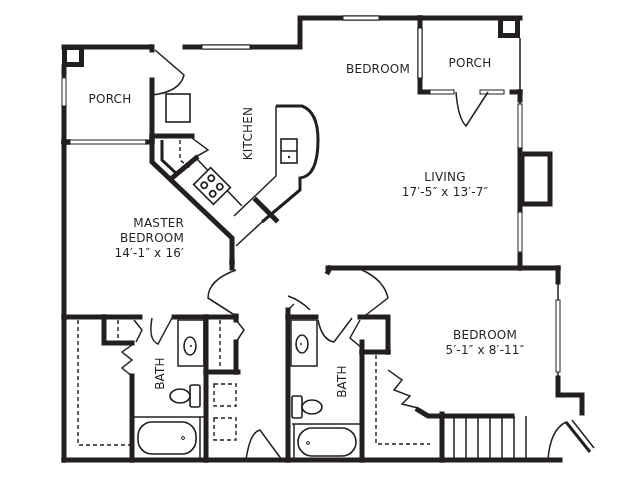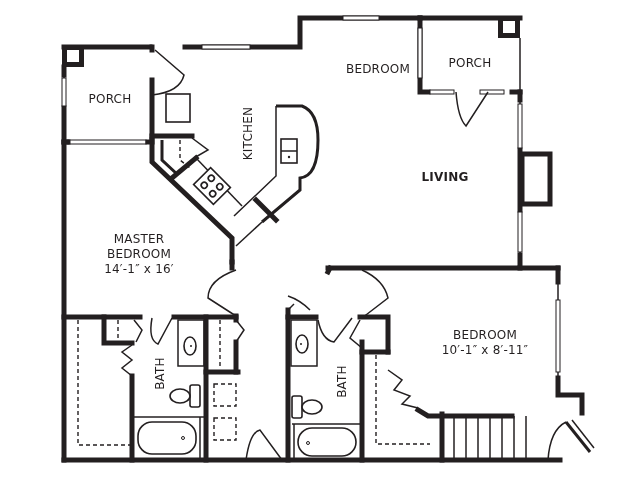--- a/index.html
+++ b/index.html
@@ -204,33 +204,34 @@
 </div>
 
 <div class="lbl" style="left:80px; top:92px; width:60px;">
   <span>PORCH</span>
 </div>
 
 <div class="lbl vert" style="left:218px; top:126px; width:60px;">
   <span>KITCHEN</span>
 </div>
 
-<div class="lbl" style="left:390px; top:170px; width:110px;font-weight:bold;">
+<div class="lbl" style="left:390px; top:170px; width:110px;">
   <span>LIVING</span>
-</div>
-
-<div class="lbl" style="left:94px; top:232px; width:90px;">
+  <span>17′-5″ x  13′-7″</span>
+</div>
+
+<div class="lbl" style="left:94px; top:216px; width:90px;text-align:right;">
   <span>MASTER</span>
   <span>BEDROOM</span>
   <span>14′-1″ x 16′</span>
 </div>
 
 <div class="lbl" style="left:430px; top:328px; width:110px;">
   <span>BEDROOM</span>
-  <span>10′-1″ x 8′-11″</span>
+  <span>5′-1″ x 8′-11″</span>
 </div>
 
 <div class="lbl vert" style="left:140px; top:366px; width:40px;">
   <span>BATH</span>
 </div>
 
 <div class="lbl vert" style="left:322px; top:374px; width:40px;">
   <span>BATH</span>
 </div>
 

